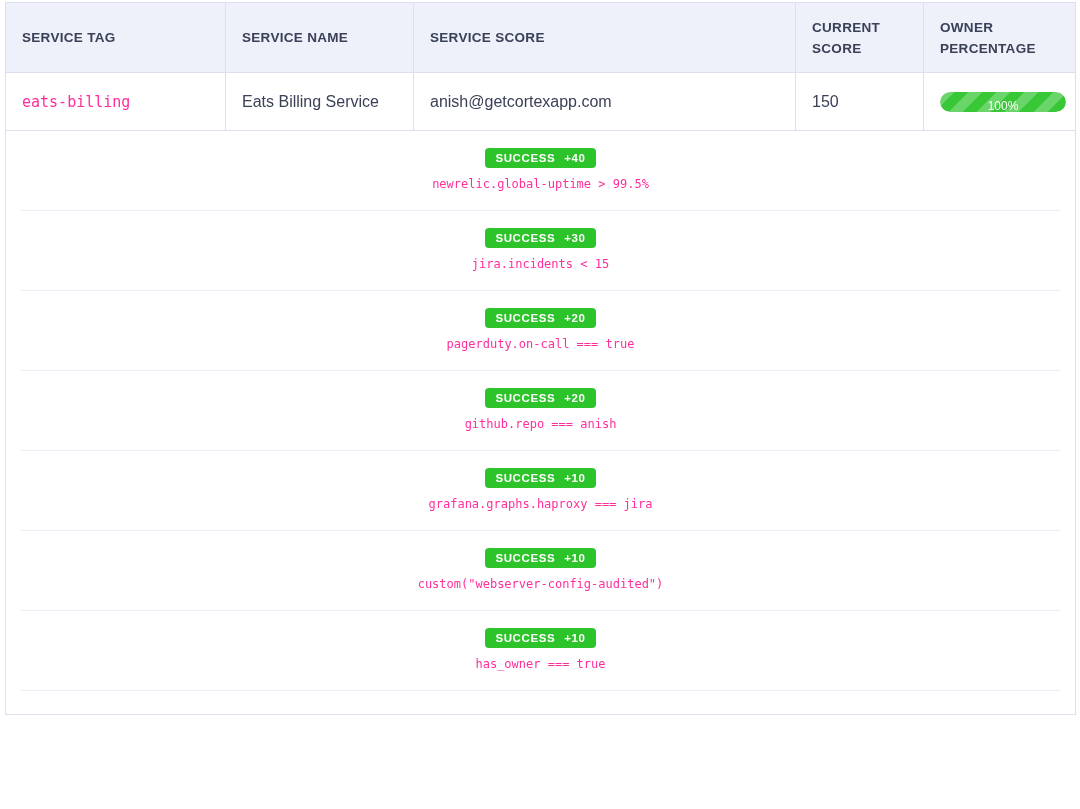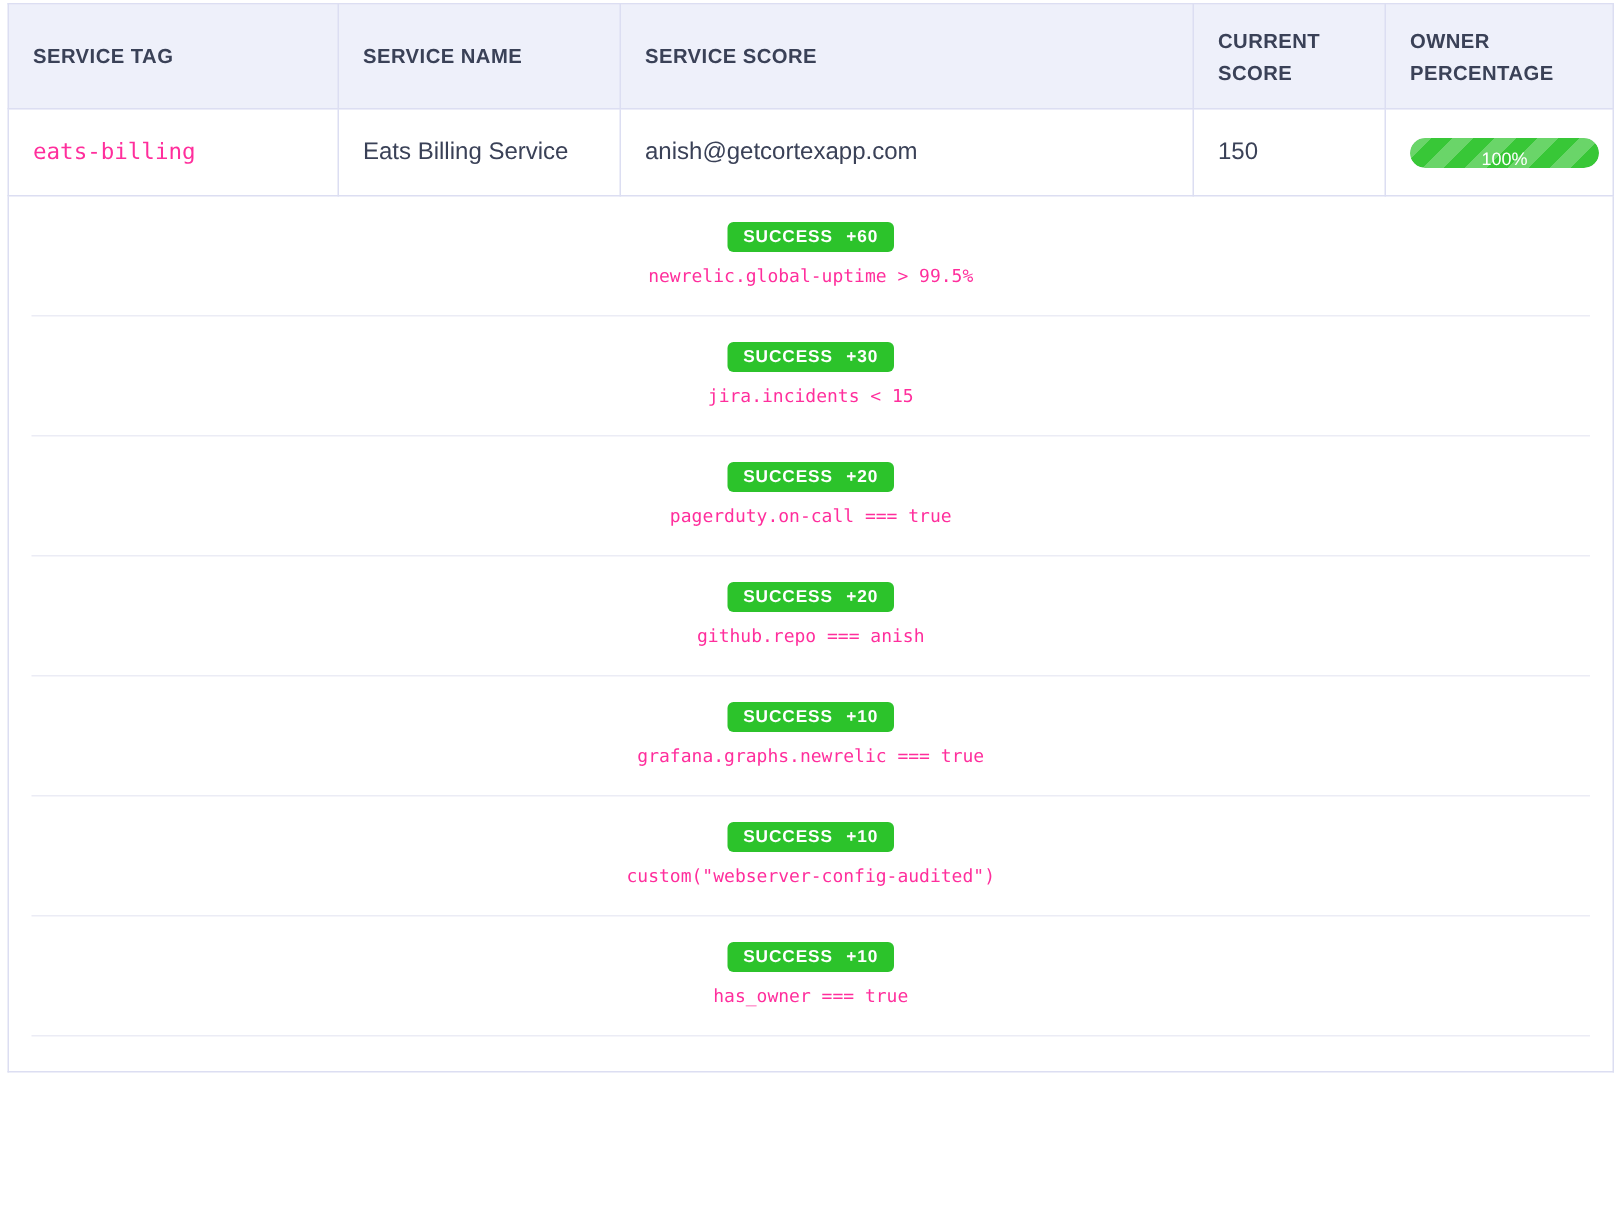--- a/index.html
+++ b/index.html
@@ -91,38 +91,38 @@
                 <span class="progress-label">100%</span>
               </div>
             </div>
           </td>
         </tr>
         <tr class="expanded-row">
           <td colspan="5">
             <div class="rules">
               <div class="rule"><div class="badge">
                   <span>SUCCESS</span>
-                  <span>+60</span>
+                  <span>+40</span>
                 </div><div class="expr">newrelic.global-uptime &gt; 99.5%</div></div>
               <div class="rule"><div class="badge">
                   <span>SUCCESS</span>
                   <span>+30</span>
                 </div><div class="expr">jira.incidents &lt; 15</div></div>
               <div class="rule"><div class="badge">
                   <span>SUCCESS</span>
                   <span>+20</span>
                 </div><div class="expr">pagerduty.on-call === true</div></div>
               <div class="rule"><div class="badge">
                   <span>SUCCESS</span>
                   <span>+20</span>
                 </div><div class="expr">github.repo === anish</div></div>
               <div class="rule"><div class="badge">
                   <span>SUCCESS</span>
                   <span>+10</span>
-                </div><div class="expr">grafana.graphs.newrelic === true</div></div>
+                </div><div class="expr">grafana.graphs.haproxy === jira</div></div>
               <div class="rule"><div class="badge">
                   <span>SUCCESS</span>
                   <span>+10</span>
                 </div><div class="expr">custom("webserver-config-audited")</div></div>
               <div class="rule"><div class="badge">
                   <span>SUCCESS</span>
                   <span>+10</span>
                 </div><div class="expr">has_owner === true</div></div>
             </div>
           </td>

